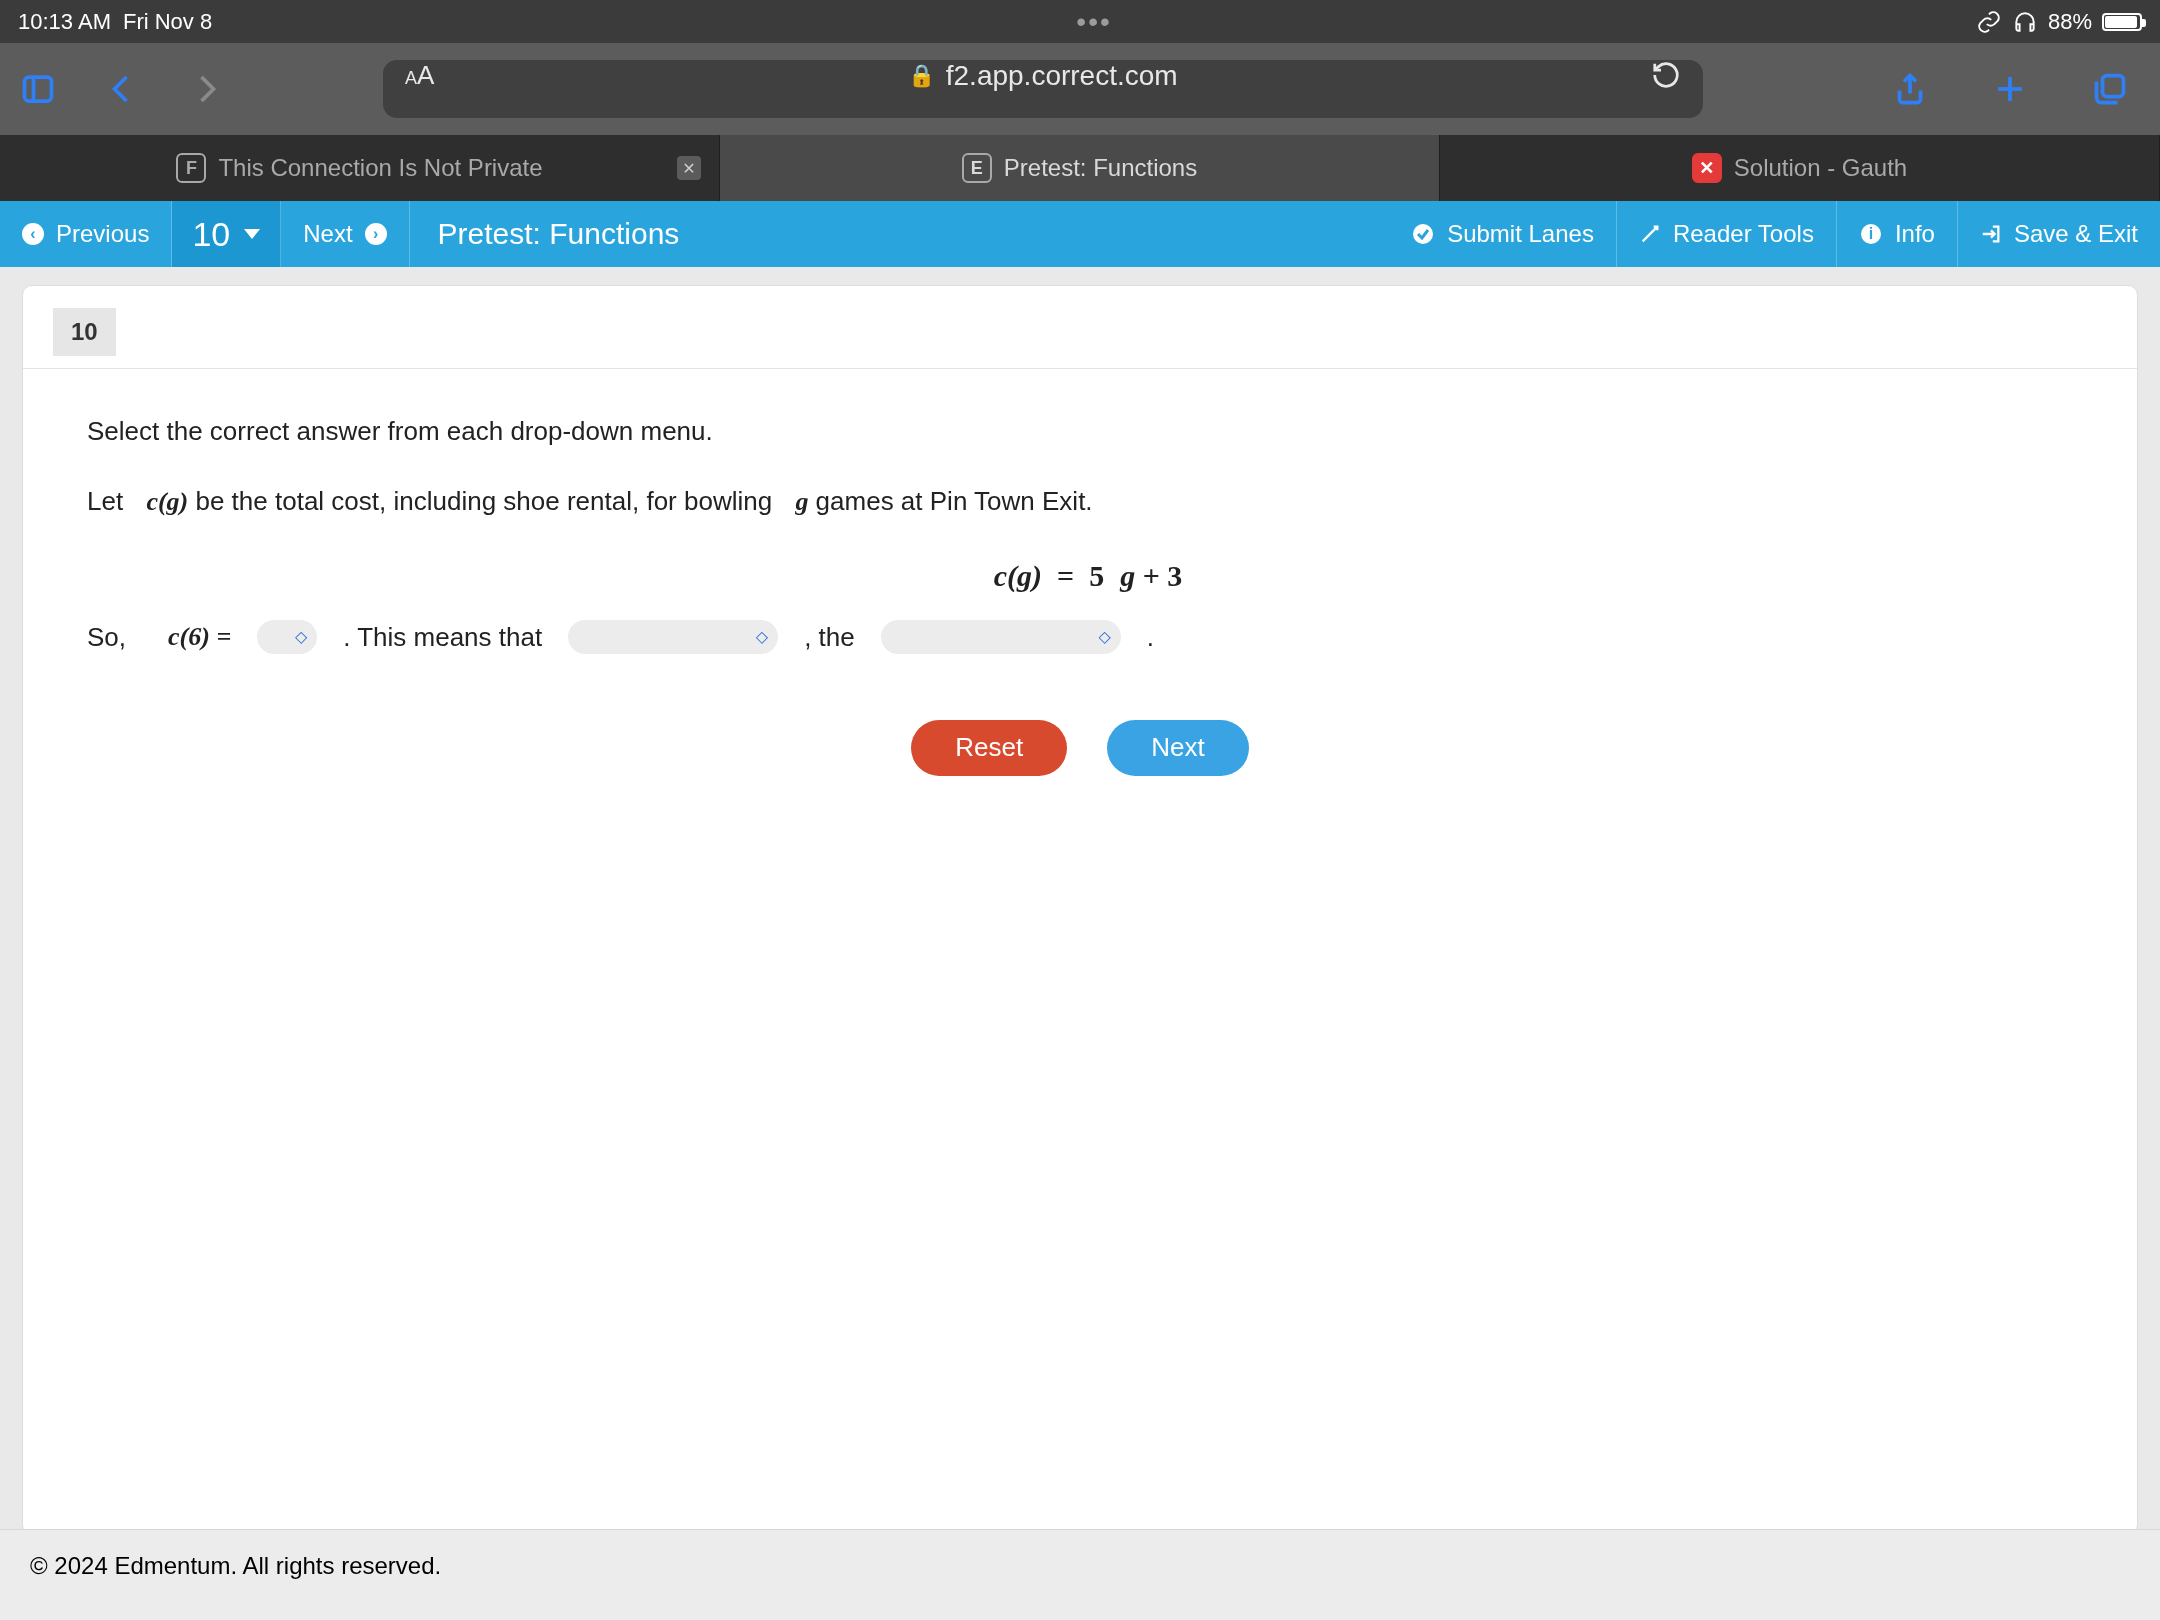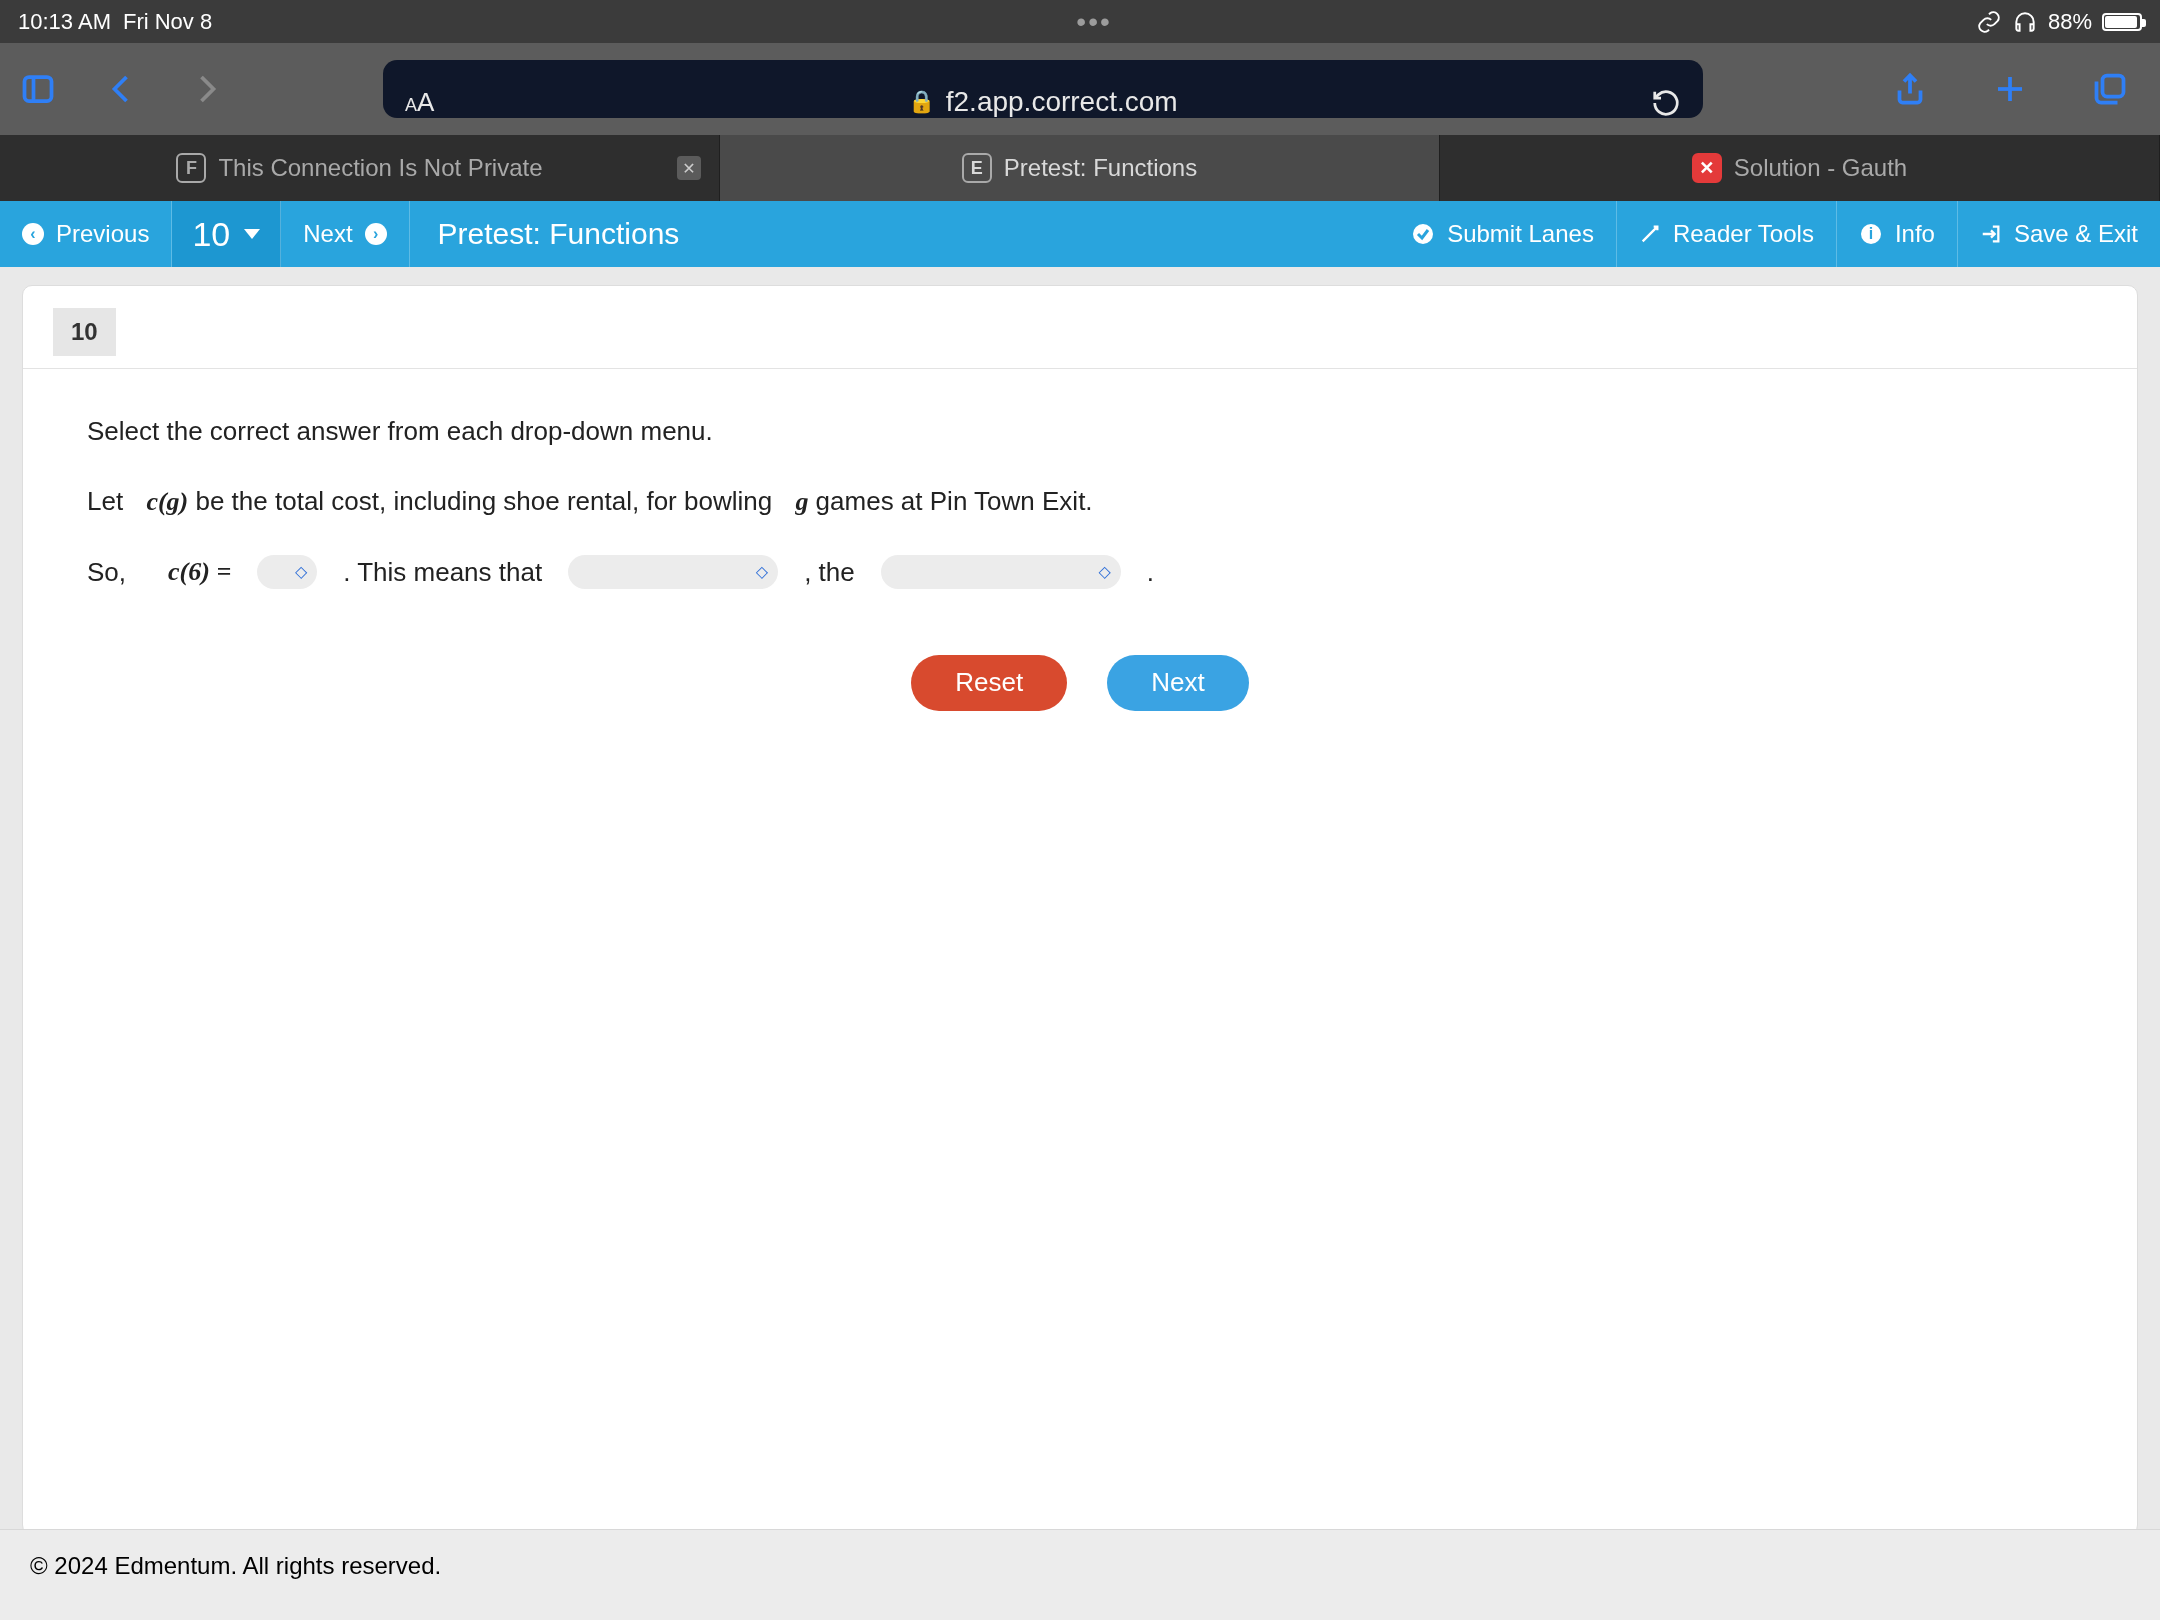--- a/index.html
+++ b/index.html
@@ -15,21 +15,21 @@
   .status-right{display:flex; align-items:center; gap:10px;}
   .battery{width:40px;height:18px;border:2px solid #fff;border-radius:4px;position:relative;display:inline-block;}
   .battery::after{content:"";position:absolute;right:-6px;top:4px;width:4px;height:8px;background:#fff;border-radius:0 2px 2px 0;}
   .battery .fill{position:absolute;left:1px;top:1px;bottom:1px;width:88%;background:#fff;border-radius:2px;}
   
   .browser-chrome{background:#5c5c5c;height:92px;display:flex;align-items:center;padding:0 16px;gap:40px;}
   .chrome-icon{width:44px;height:44px;display:flex;align-items:center;justify-content:center;color:#2f7ff6;}
   .chrome-icon.dim{color:#8a8a8a;}
   .chrome-icon svg{width:36px;height:36px;stroke:currentColor;fill:none;stroke-width:2.5;}
   .addr-wrap{flex:1;display:flex;justify-content:center;}
-  .addr-bar{width:1320px;height:58px;background:#0f172a;border-radius:14px;display:flex;align-items:flex-end;color:#e8e8e8;font-size:28px;position:relative;}
+  .addr-bar{width:1320px;height:58px;background:#404040;border-radius:14px;display:flex;align-items:flex-start;color:#e8e8e8;font-size:28px;position:relative;}
   .addr-aa{position:absolute;left:22px;font-size:26px;color:#e8e8e8;font-weight:500;}
   .addr-aa .small{font-size:18px;}
   .addr-center{margin:0 auto;display:flex;align-items:center;gap:10px;}
   .lock-icon{font-size:22px;color:#cfcfcf;}
   .reload-icon{position:absolute;right:22px;color:#e8e8e8;}
   .right-icons{display:flex;gap:56px;margin-left:30px;margin-right:12px;}
   
   .tab-strip{height:66px;background:#2e2e2e;display:flex;}
   .tab{flex:1;display:flex;align-items:center;justify-content:center;gap:12px;color:#a9a9a9;font-size:24px;position:relative;border-right:1px solid #1f1f1f;}
   .tab.active{background:#4a4a4a;color:#d9d9d9;}
@@ -225,20 +225,25 @@
   <div class="card">
     <div class="qnum-badge">10</div>
     <div class="divider"></div>
     <div class="qbody">
       <p>Select the correct answer from each drop-down menu.</p>
 
       <p>
         <span>Let </span><span class="math-i" style="font-family:'Times New Roman',serif;">c(g)</span><span> be the total cost, including shoe rental, for bowling </span><span class="math-i" style="font-family:'Times New Roman',serif;">g</span><span> games at Pin Town Exit.</span>
       </p>
 
+      <div class="math-line">
+        <span class="math-i">c(g)</span>
+        &nbsp;<span>=</span>&nbsp;
+        <span><span style="font-weight:700;">5</span><span class="math-i">g</span> <span style="font-weight:700;">+ 3</span></span>
+      </div>
 
       <div class="inline-row">
         <span>So, </span>
         <span class="math-i" style="font-family:'Times New Roman',serif;">c(6) = </span>
         <span class="dd small">
             <span class="spin">◇</span>
           </span>
         <span>. This means that</span>
         <span class="dd med">
             <span class="spin">◇</span>

